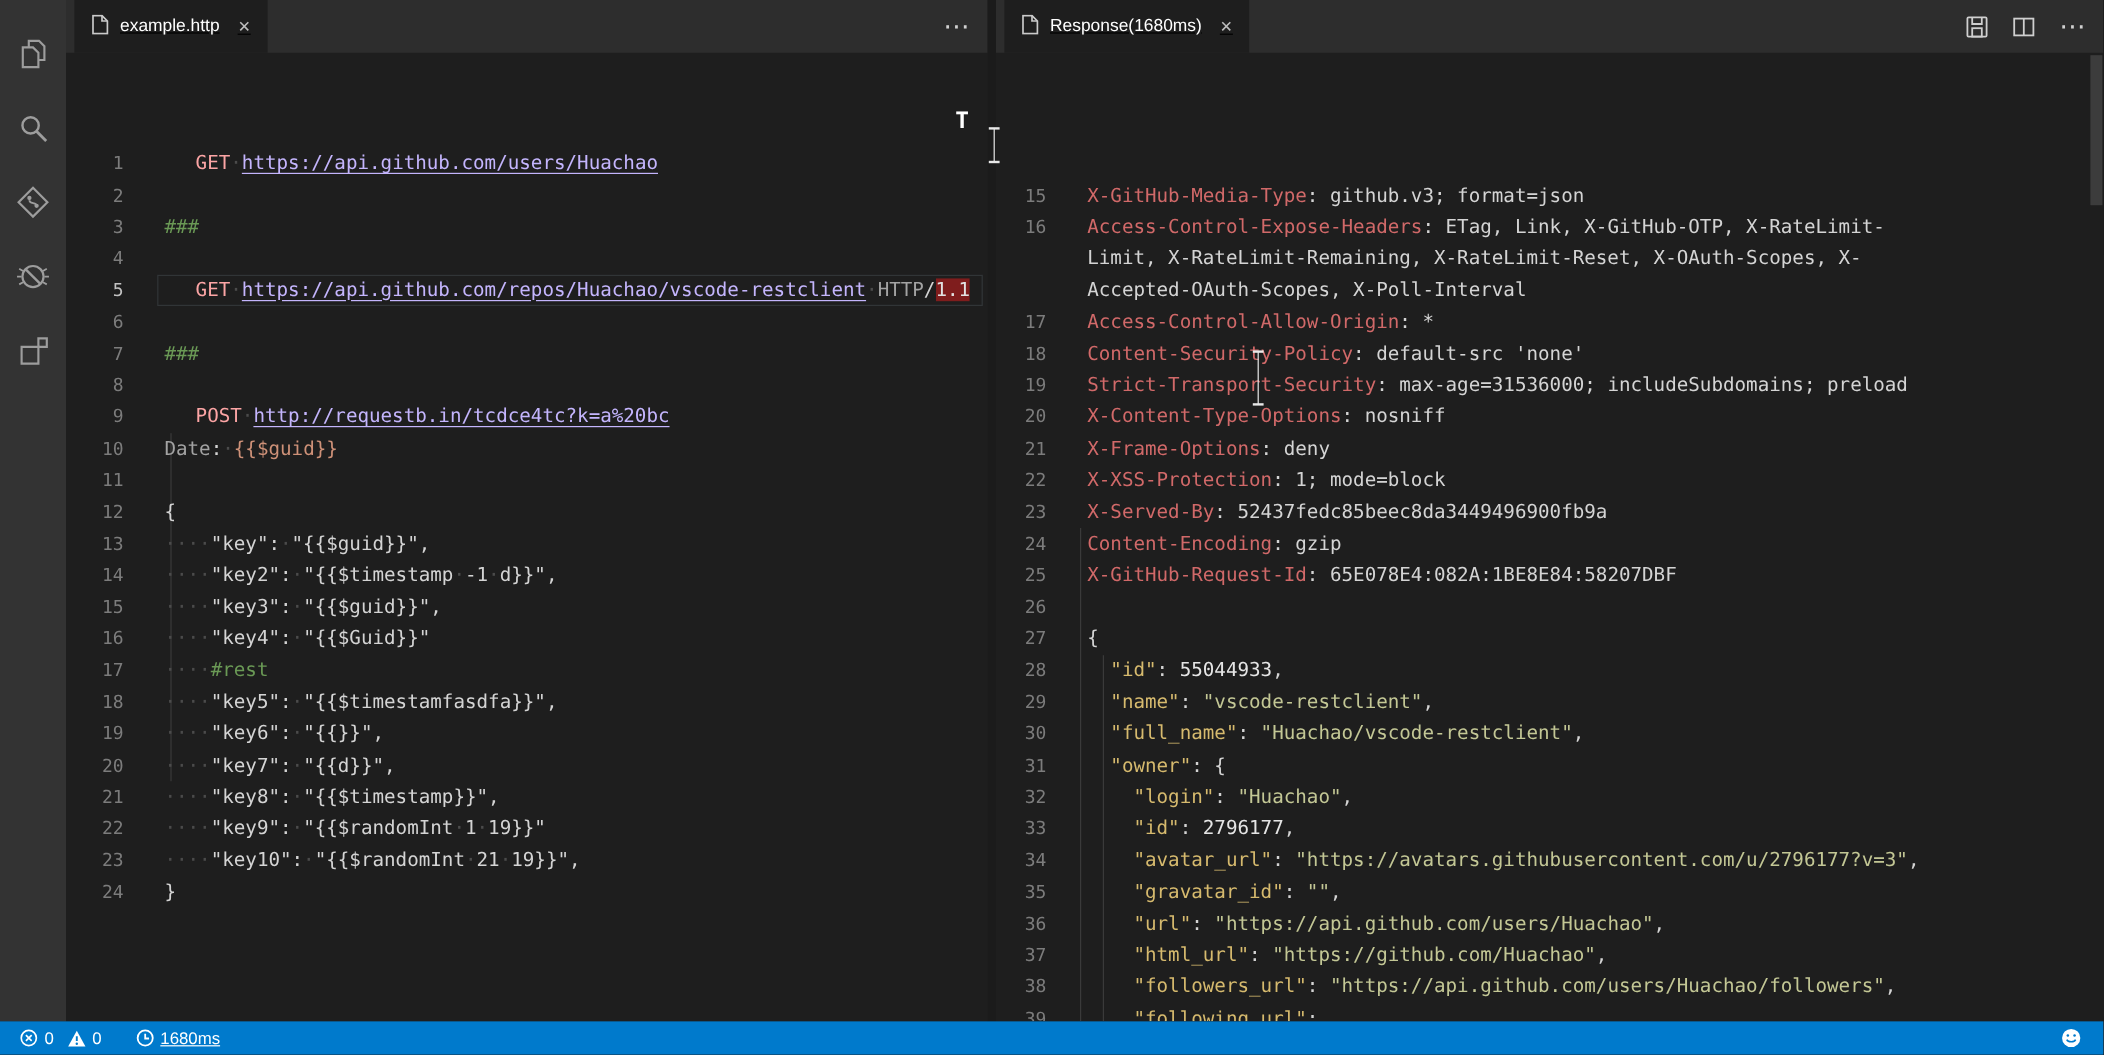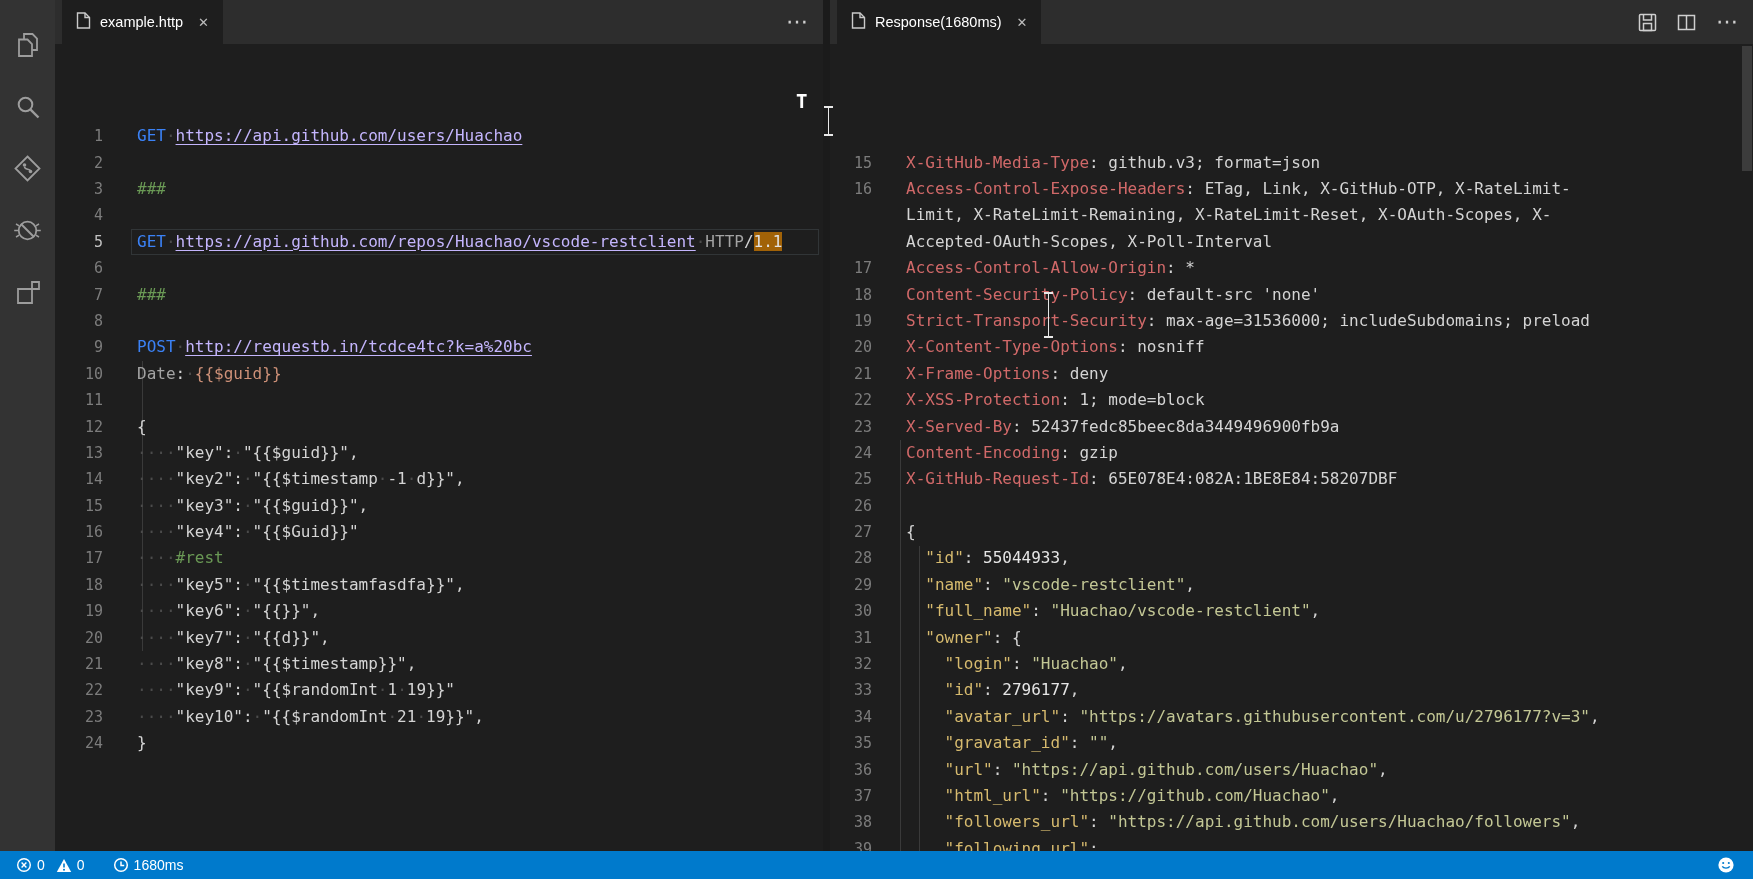--- a/index.html
+++ b/index.html
@@ -1,20 +1,20 @@
 <!DOCTYPE html>
 <html><head>
 <meta charset="utf-8">
 <style>
   * { box-sizing: border-box; }
   html,body { margin:0; padding:0; background:#1e1e1e; }
   body { width:1753px; height:879px; overflow:hidden; position:relative;
          font-family:"Liberation Sans", sans-serif; }
 
-  .workbench { display:flex; height:851px; width:100%; }
+  .workbench { display:flex; height:851px; width:100%;text-decoration:underline; }
 
   
   .activitybar { width:55px; background:#333333; flex:0 0 55px; display:flex;
                  flex-direction:column; align-items:center; padding-top:14px; }
   .ab-item { width:55px; height:62px; display:flex; align-items:center; justify-content:center;
              cursor:pointer; }
   .ab-item svg { display:block; }
 
   
   .group { position:relative; background:#1e1e1e; height:100%; overflow:hidden; }
@@ -41,28 +41,28 @@
   .group.right .ln { flex-basis:42px; }
   .cl { margin-left:34px; }
   .group.right .cl { }
   .row.cur .ln { color:#c2c2c2; }
   .row.cur::before { content:""; position:absolute; left:76px; right:4px; top:0; bottom:0;
                      border:1px solid #313537; pointer-events:none; }
   .iguide { position:absolute; width:1px; background:#3a3a3a; }
   .vthumb { position:absolute; right:1px; width:10px; background:rgba(121,121,121,.33); }
 
   
-  .tk-method  { color:#3b82f6; }
+  .tk-method  { color:#fca5a5;margin-left:26px; }
   .tk-url     { color:#c4b5fd; text-decoration:underline; text-underline-offset:3px; }
   .tk-kw      { color:#a3a3a3; }
   .tk-comment { color:#6A9955; }
   .tk-var     { color:#CE9178; }
   .tk-plain   { color:#D4D4D4; }
   .tk-ws      { color:#4b4b4b; }
-  .tk-sel     { color:#E2E2E2; background:#a16207; }
+  .tk-sel     { color:#E2E2E2; background:#7f1d1d; }
   .tk-hdr     { color:#D16969; }
   .tk-pun     { color:#D4D4D4; }
   .tk-val     { color:#D4D4D4; }
   .tk-key     { color:#D6BA6E; }
   .tk-str     { color:#C3C795; }
   .tk-num     { color:#e5e5e5; }
 
   
   .statusbar { height:28px; background:#007ACC; display:flex; align-items:center;
                justify-content:space-between; color:#ffffff; font-size:14px; }
@@ -195,21 +195,21 @@
       <span>0</span>
       <span style="margin-left:6px;">
         <svg width="16" height="15" viewBox="0 0 16 15">
           <path d="M8 1L15.2 14H0.8z" fill="#ffffff"></path>
           <path d="M8 5.6v4" stroke="#007ACC" stroke-width="1.6"></path>
           <circle cx="8" cy="11.8" r="1" fill="#007ACC"></circle>
         </svg>
       </span>
       <span>0</span>
     </div>
-    <div class="sb-item" style="margin-left:12px;">
+    <div class="sb-item" style="margin-left:12px;text-decoration:underline;">
       <span>
         <svg width="16" height="16" viewBox="0 0 16 16" fill="none" stroke="#ffffff" stroke-width="1.5">
           <circle cx="8" cy="8" r="6.3"></circle>
           <path d="M8 4.4v4h3.2"></path>
         </svg>
       </span>
       <span>1680ms</span>
     </div>
   </div>
   <div class="sb-right">

